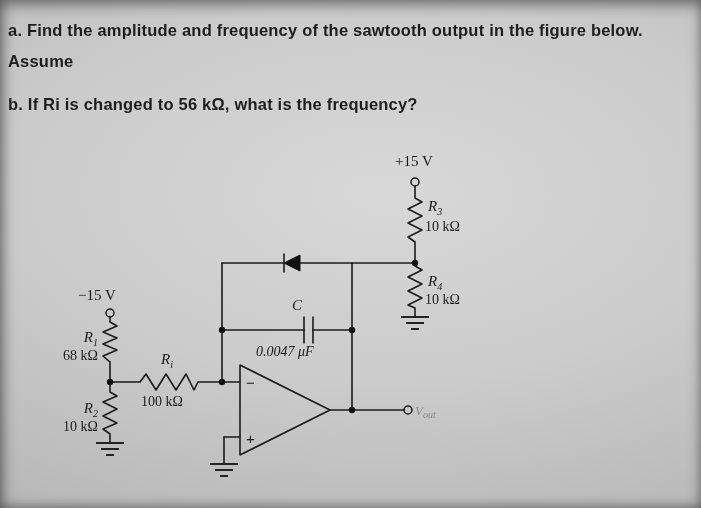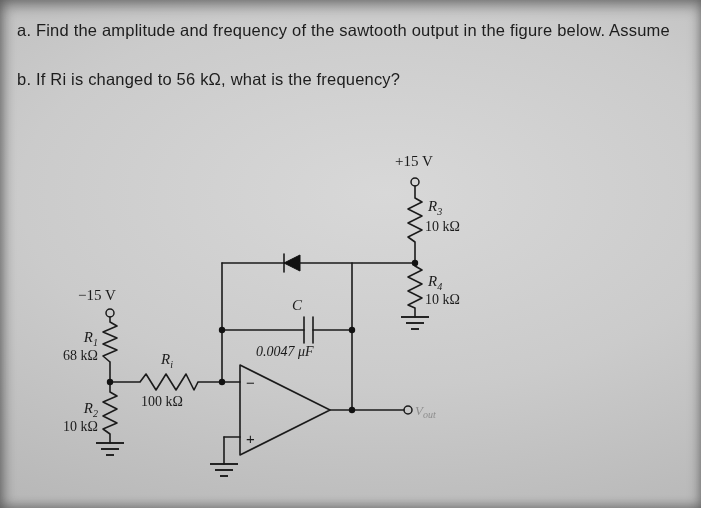--- a/index.html
+++ b/index.html
@@ -4,25 +4,25 @@
 <style>
   html,body{margin:0;padding:0;background:#888;}
   .stage{
     position:relative;width:701px;height:508px;overflow:hidden;
     background:
       radial-gradient(130% 95% at 55% 38%, #d8d8d8 0%, #cbcbcb 40%, #b6b6b6 78%, #a3a3a3 100%);
     box-shadow:inset 0 6px 14px rgba(0,0,0,.35), inset 0 -4px 10px rgba(0,0,0,.18), inset 6px 0 12px rgba(0,0,0,.15);
     font-family:"Liberation Sans",sans-serif;
   }
   .questions{
-    position:absolute;left:17px;top:15px;right:6px;
-    color:#1d1d1d;font-size:16.5px;line-height:31px;letter-spacing:.2px;
+    position:absolute;left:8px;top:15px;right:6px;
+    color:#1d1d1d;font-size:16.5px;line-height:31px;letter-spacing:.2px;font-weight:bold;
   }
   .questions p{margin:0;}
-  .questions p.qb{margin-top:18px;}
+  .questions p.qb{margin-top:12px;}
   svg text{font-family:"Liberation Serif","DejaVu Serif",serif;fill:#1b1b1b;}
   .lbl{font-size:15px;}
   .val{font-size:14px;}
   .it{font-style:italic;}
   .sub{font-size:10px;}
   .faint{fill:#8d8d8d;font-style:italic;font-size:13px;}
   .w{stroke:#1b1b1b;stroke-width:1.6;fill:none;stroke-linecap:round;}
   .sym{stroke:#1b1b1b;stroke-width:1.6;fill:none;stroke-linejoin:round;}
   .gnd{stroke:#1b1b1b;stroke-width:1.9;}
   .dot{fill:#121212;}

